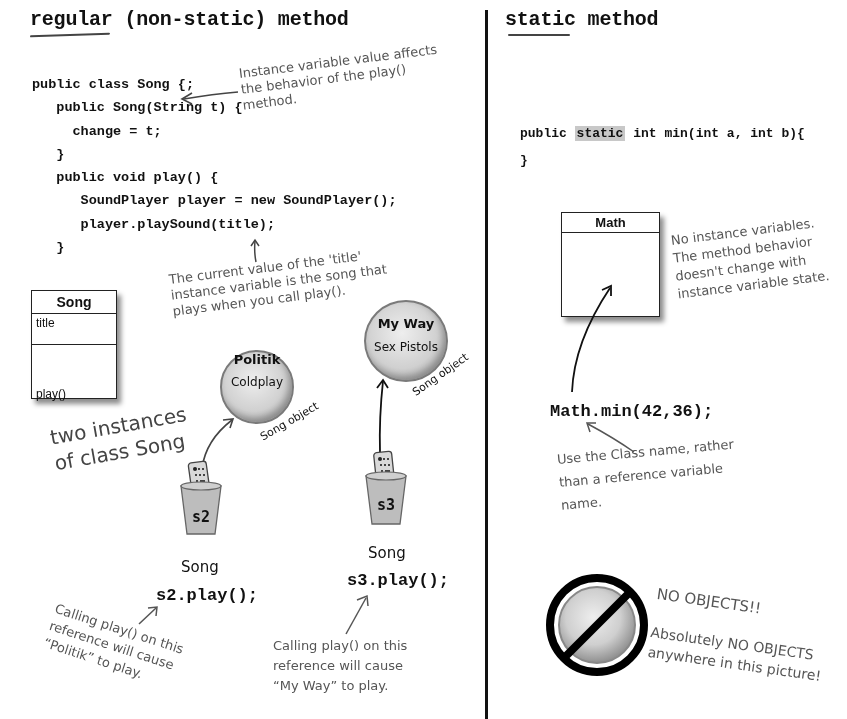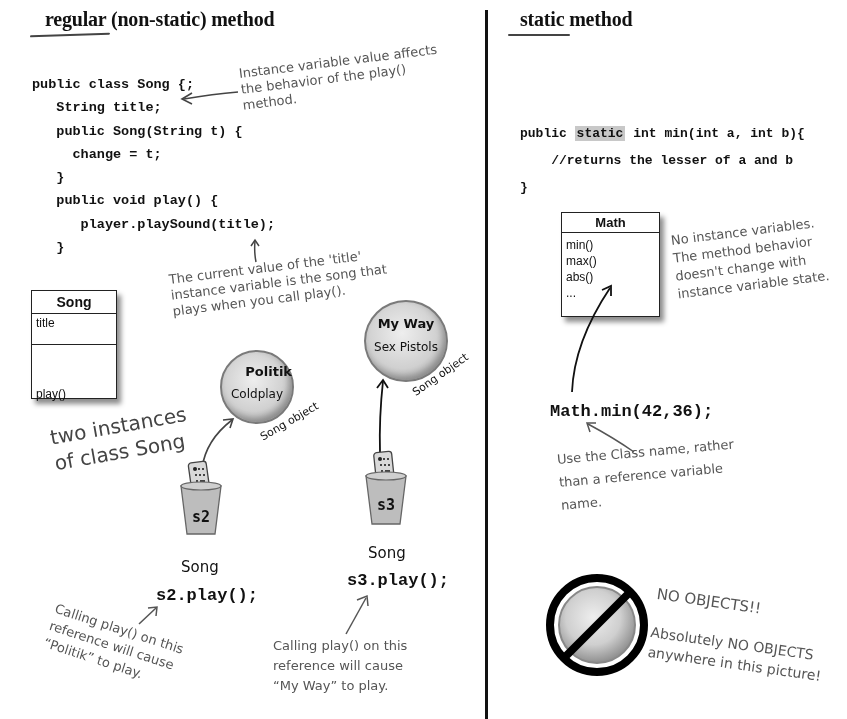--- a/index.html
+++ b/index.html
@@ -1,18 +1,18 @@
 <!DOCTYPE html>
 <html><head>
 <meta charset="utf-8">
 <style>
   html, body { margin:0; padding:0; background:#ffffff; }
   body { width:847px; height:719px; position:relative; overflow:hidden; font-family:"Liberation Sans", sans-serif; color:#111; }
   .abs { position:absolute; }
-  .heading { font-family:Liberation Serif, serif; font-weight:bold; font-size:20px; letter-spacing:-0.2px; white-space:nowrap;margin-left:15px; }
+  .heading { font-family:Liberation Mono, monospace; font-weight:bold; font-size:20px; letter-spacing:-0.2px; white-space:nowrap; }
   .underline { position:absolute; height:2px; background:#444; border-radius:2px; }
   .divider { position:absolute; left:485px; top:10px; width:3px; height:709px; background:#111; }
   .code { font-family:"Liberation Mono", monospace; font-weight:bold; font-size:13.5px; white-space:pre; color:#111; }
   .code-big { font-family:"Liberation Mono", monospace; font-weight:bold; font-size:17px; white-space:pre; color:#111; }
   .hl { background:#c8c8c8; padding:0 2px; }
   .note { font-family:"DejaVu Sans", sans-serif; color:#555; font-size:13px; line-height:16px; white-space:pre; }
   .uml { position:absolute; background:#fff; border:1.5px solid #222; box-shadow:4px 5px 5px rgba(0,0,0,0.45); font-family:"Liberation Sans", sans-serif; font-size:12px; }
   .uml .title { text-align:center; font-weight:bold; font-size:14px; padding:3px 0; border-bottom:1.5px solid #222; }
   .uml .sec { padding:2px 4px; }
   .uml .sec + .sec { border-top:1.5px solid #222; }
@@ -23,26 +23,26 @@
   .label-song { font-family:"DejaVu Sans", sans-serif; font-size:15px; color:#111; }
 </style>
 </head>
 <body>
 
 <div class="abs heading" style="left:30px;top:8px;">regular (non-static) method</div>
 <div class="underline" style="left:30px;top:34px;width:80px;transform:rotate(-2deg);"></div>
 
 <div class="abs" style="left:32px;top:64px;margin-top:9px;">
   <div class="code" style="line-height:23.3px;">public class Song {;</div>
-  <div class="code" style="line-height:23.3px;">   String title;</div>
   <div class="code" style="line-height:23.3px;">   public Song(String t) {</div>
   <div class="code" style="line-height:23.3px;">     change = t;</div>
   <div class="code" style="line-height:23.3px;">   }</div>
   <div class="code" style="line-height:23.3px;">   public void play() {</div>
-  <div class="code" style="line-height:23.3px;text-align:right;">      player.playSound(title);</div>
+  <div class="code" style="line-height:23.3px;">      SoundPlayer player = new SoundPlayer();</div>
+  <div class="code" style="line-height:23.3px;">      player.playSound(title);</div>
   <div class="code" style="line-height:23.3px;">   }</div>
 </div>
 
 <svg class="abs" style="left:178px;top:86px;" width="62" height="20">
   <path d="M60 6 Q35 8 6 13" stroke="#444" stroke-width="1.6" fill="none"></path>
   <path d="M14 7 L4 13 L14 18" stroke="#444" stroke-width="1.6" fill="none"></path>
 </svg>
 <div class="abs note" style="left:238px;top:66px;transform:rotate(-7deg);transform-origin:left top;">Instance variable value affects
 the behavior of the play()
 method.</div>
@@ -62,21 +62,21 @@
   </div>
   <div class="sec">
     <div style="padding-top:4px;margin-top:36px;">play()</div>
   </div>
 </div>
 
 <div class="abs note" style="left:48px;top:425px;font-size:20px;line-height:26px;color:#444;transform:rotate(-10deg);transform-origin:left top;">two instances
 of class Song</div>
 
 <div class="ball" style="left:220px;top:350px;width:70px;height:70px;">
-  <div class="t1" style="margin-top:12px;text-align:right;">Politik</div>
+  <div class="t1" style="">Politik</div>
   <div class="t2" style="margin-top:8px;">Coldplay</div>
 </div>
 <div class="abs" style="left:258px;top:432px;font-family:'DejaVu Sans',sans-serif;font-size:11px;transform:rotate(-30deg);transform-origin:left top;white-space:nowrap;">Song object</div>
 
 <div class="ball" style="left:364px;top:300px;width:80px;height:78px;">
   <div class="t1" style="margin-top:14px;">My Way</div>
   <div class="t2" style="margin-top:9px;">Sex Pistols</div>
 </div>
 <div class="abs" style="left:410px;top:388px;font-family:'DejaVu Sans',sans-serif;font-size:11px;transform:rotate(-35deg);transform-origin:left top;white-space:nowrap;">Song object</div>
 
@@ -141,32 +141,25 @@
 reference will cause
 “My Way” to play.</div>
 
 <div class="divider"></div>
 
 <div class="abs heading" style="left:505px;top:8px;">static method</div>
 <div class="underline" style="left:508px;top:34px;width:62px;"></div>
 
 <div class="abs" style="left:520px;top:120px;">
   <div class="code" style="line-height:27px;font-size:13px;"><span>public </span><span class="hl">static</span><span> int min(int a, int b){</span></div>
-  <div class="code" style="line-height:27px;font-size:13px;">    //returns the lesser of a and b</div>
   <div class="code" style="line-height:27px;font-size:13px;">}</div>
 </div>
 
 <div class="uml" style="left:561px;top:212px;width:97px;height:103px;">
   <div class="title" style="font-size:13px;padding:2px 0;">Math</div>
-  <div class="sec" style="line-height:16px;padding-top:4px;">
-    <div>min()</div>
-    <div>max()</div>
-    <div>abs()</div>
-    <div>...</div>
-  </div>
 </div>
 
 <div class="abs note" style="left:670px;top:232px;font-size:13px;line-height:18px;transform:rotate(-7deg);transform-origin:left top;">No instance variables.
 The method behavior
 doesn't change with
 instance variable state.</div>
 
 <svg class="abs" style="left:566px;top:282px;" width="50" height="112">
   <path d="M6 110 Q8 60 44 6" stroke="#111" stroke-width="1.8" fill="none"></path>
   <path d="M36 8 L45 4 L45 14" stroke="#111" stroke-width="1.8" fill="none"></path>

